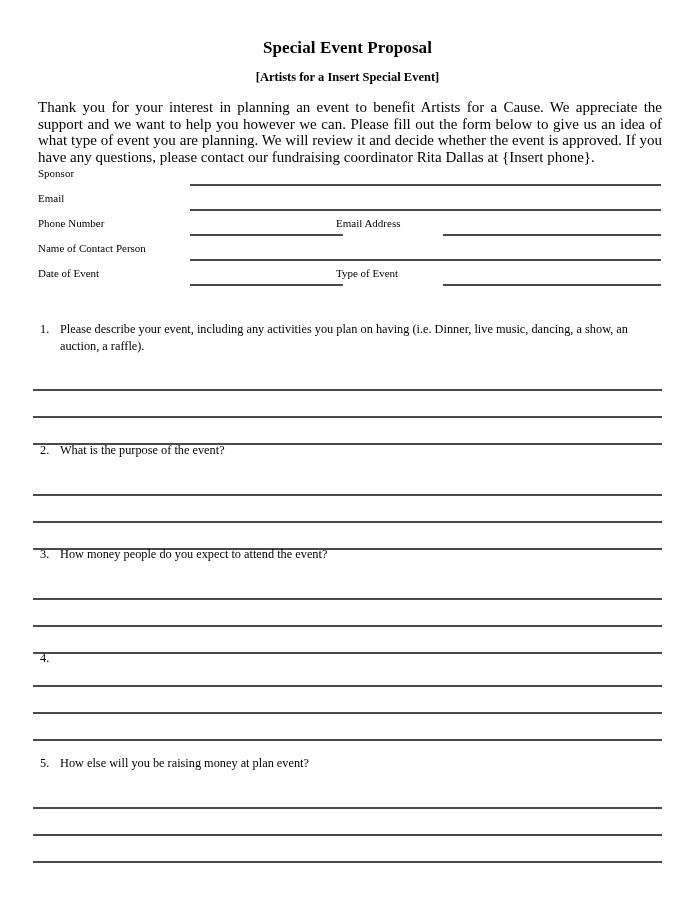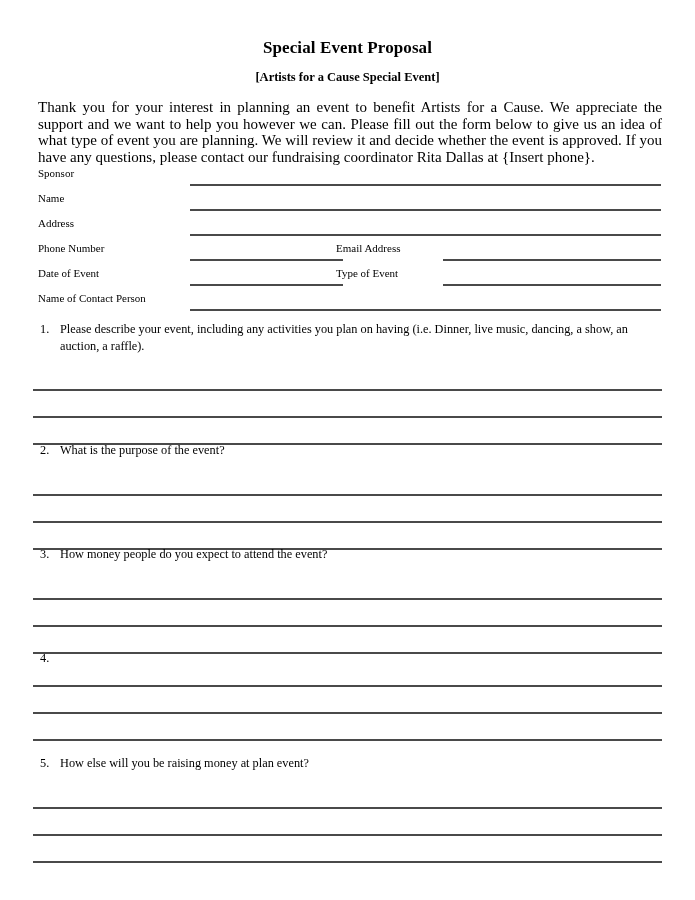--- a/index.html
+++ b/index.html
@@ -128,60 +128,56 @@
     border-bottom: 2px solid #4a4a4a;
   }
 </style>
 </head>
 <body>
 
 <div class="page">
 
   <div class="doc-title">Special Event Proposal</div>
 
-  <div class="doc-subtitle">[Artists for a Cause Special Event]</div>
+  <div class="doc-subtitle">[Artists for a Insert Special Event]</div>
 
   <div class="intro">Thank you for your interest in planning  an event to benefit Artists for a Cause. We appreciate the support and we want to help you however we can. Please fill out the form below to give us an idea of what type of event you are planning.  We will review it and decide whether the event is approved. If you have any questions, please contact our fundraising coordinator Rita Dallas at {Insert phone}.</div>
 
   <div class="fields">
 
     <div class="field-row">
       <span class="field-label">Sponsor</span>
       <span class="rule full"></span>
     </div>
 
     <div class="field-row">
-      <span class="field-label">Name</span>
+      <span class="field-label">Email</span>
       <span class="rule full"></span>
     </div>
 
-    <div class="field-row">
-      <span class="field-label">Address</span>
-      <span class="rule full"></span>
-    </div>
 
     <div class="field-row">
       <span class="field-label">Phone Number</span>
       <span class="rule short-left"></span>
       <span class="field-label secondary">Email Address</span>
       <span class="rule short-right"></span>
     </div>
 
     <div class="field-row">
+      <span class="field-label">Name of Contact Person</span>
+      <span class="rule full"></span>
+    </div>
+
+    <div class="field-row">
       <span class="field-label">Date of Event</span>
       <span class="rule short-left"></span>
       <span class="field-label secondary">Type of Event</span>
       <span class="rule short-right"></span>
     </div>
 
-    <div class="field-row">
-      <span class="field-label">Name of Contact Person</span>
-      <span class="rule full"></span>
-    </div>
-
   </div>
 
   <div class="question-block" style="top:321px;">
     <div class="question">
       <span class="q-num">1.</span>
       <span>Please describe your event, including  any activities you plan on having (i.e. Dinner, live music, dancing, a show, an auction, a raffle).</span>
     </div>
     <div class="answer-lines">
       <div class="answer-line"></div>
       <div class="answer-line"></div>

